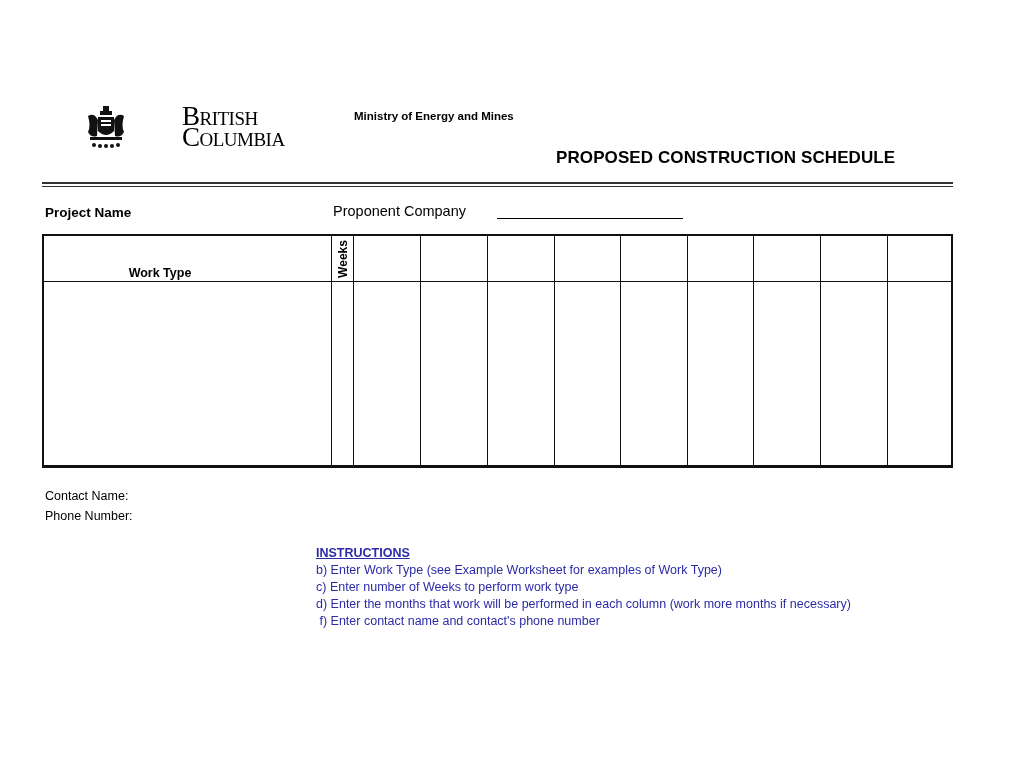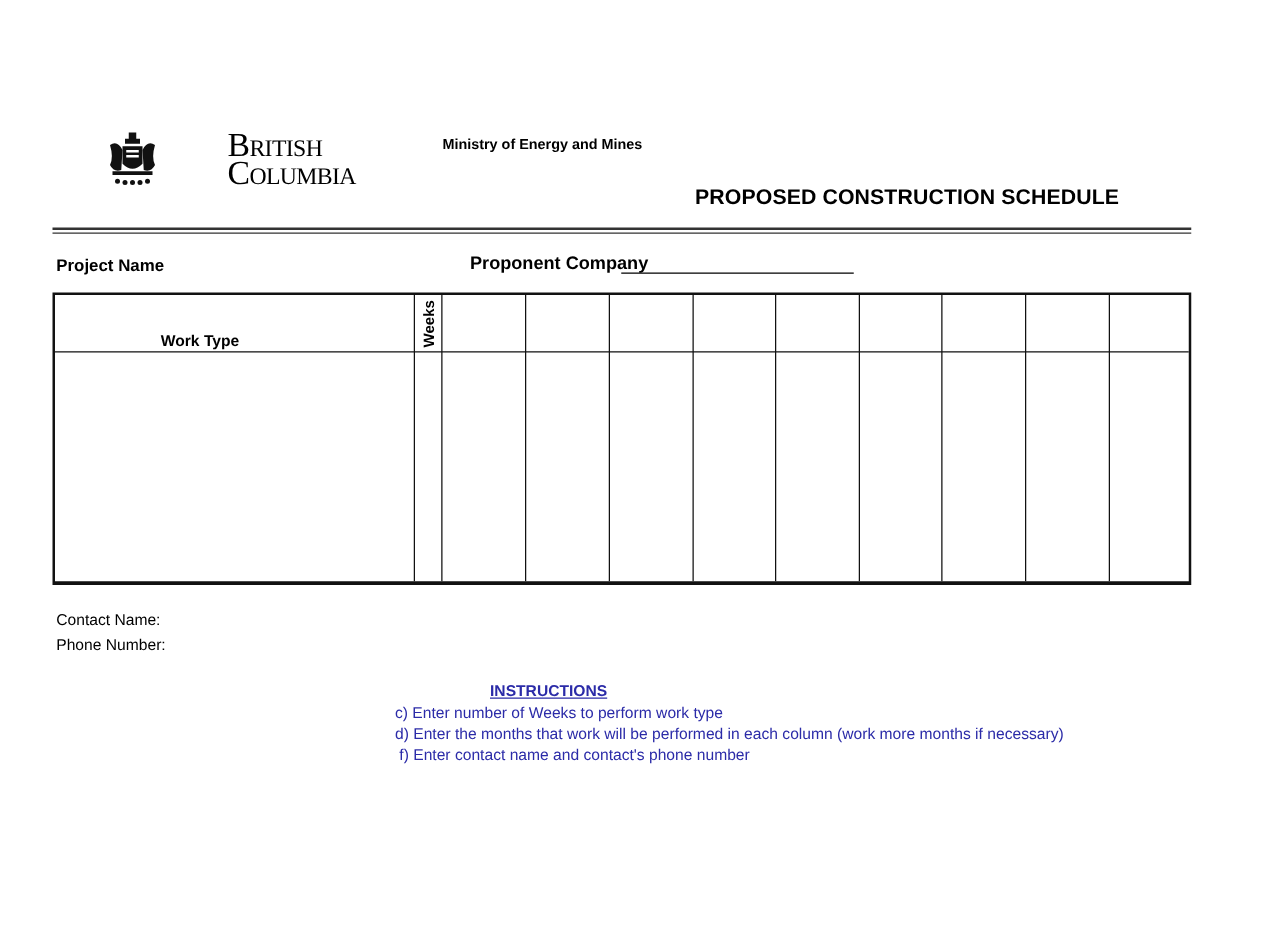--- a/index.html
+++ b/index.html
@@ -6,32 +6,32 @@
   body { width: 1024px; height: 758px; position: relative; overflow: hidden; font-family: "Liberation Sans", sans-serif; color: #000; }
   .abs { position: absolute; }
   .logo { left: 84px; top: 104px; width: 170px; height: 50px; }
   .crest { position: absolute; left: 0; top: 0; width: 44px; height: 48px; }
   .logo-text { position: absolute; left: 50px; top: 2px; font-family: "Liberation Serif", serif; font-size: 24px; line-height: 20px; letter-spacing: -0.5px; margin-left: 48px; }
   .logo-text .big { font-size: 27px; }
   .ministry { left: 354px; top: 110px; font-size: 11.5px; font-weight: bold; line-height: 13px; width: 160px; }
   .title { left: 556px; top: 148px; font-size: 17px; font-weight: bold; letter-spacing: 0.1px; }
   .rule { left: 42px; width: 911px; height: 0; border-top: 2px solid #333; }
   .project-name { left: 45px; top: 205px; font-size: 13.5px; font-weight: bold; }
-  .proponent { left: 333px; top: 203px; font-size: 14.5px; font-weight: bold; margin-left: 43px; }
+  .proponent { left: 333px; top: 203px; font-size: 14.5px; font-weight: normal; }
   .proponent-line { left: 497px; top: 218px; width: 186px; border-top: 1.5px solid #000; }
   .schedule { left: 42px; top: 234px; width: 911px; height: 234px; border: 2px solid #111; box-sizing: border-box; border-bottom-width: 3px; }
   .vline { position: absolute; top: 0; bottom: 0; width: 0; border-left: 1.5px solid #111; }
   .hline { position: absolute; left: 0; right: 0; top: 45px; height: 0; border-top: 1.5px solid #111; }
   .work-type { position: absolute; left: 0; width: 232px; top: 30px; text-align: center; font-size: 12.5px; font-weight: bold; }
   .weeks { position: absolute; left: 289px; top: 2px; width: 20px; height: 42px; }
   .weeks span { position: absolute; left: 50%; top: 50%; transform: translate(-50%, -50%) rotate(-90deg); font-size: 12px; font-weight: bold; white-space: nowrap; }
   .cell { position: absolute; }
   .contact { left: 45px; top: 486px; font-size: 12.5px; line-height: 20px; }
   .instructions { left: 316px; top: 545px; color: #2b2ba8; font-size: 12.5px; line-height: 17px; }
-  .instructions .heading { margin-left: 76px; font-weight: bold; text-decoration: underline; }
+  .instructions .heading { font-weight: bold; text-decoration: underline; }
   .instructions .item { white-space: nowrap; }
 </style>
 </head>
 <body>
 
 <div class="abs logo">
   <svg class="crest" viewBox="0 0 44 48">
     <g fill="#111">
       <rect x="19" y="2" width="6" height="6"></rect>
       <rect x="16" y="7" width="12" height="4"></rect>
@@ -96,16 +96,17 @@
   <div class="cell" style="left:844px;top:0;width:63px;height:45px;"></div>
 </div>
 
 <div class="abs contact">
   <div>Contact Name:</div>
   <div>Phone Number:</div>
 </div>
 
 <div class="abs instructions">
   <div class="heading">INSTRUCTIONS</div>
+  <div class="item">b) Enter Work Type (see Example Worksheet for examples of Work Type)</div>
   <div class="item">c) Enter number of Weeks to perform work type</div>
   <div class="item">d) Enter the months that work will be performed in each column (work more months if necessary)</div>
   <div class="item" style="white-space:pre;"> f) Enter contact name and contact's phone number</div>
 </div>
 
 </body></html>

